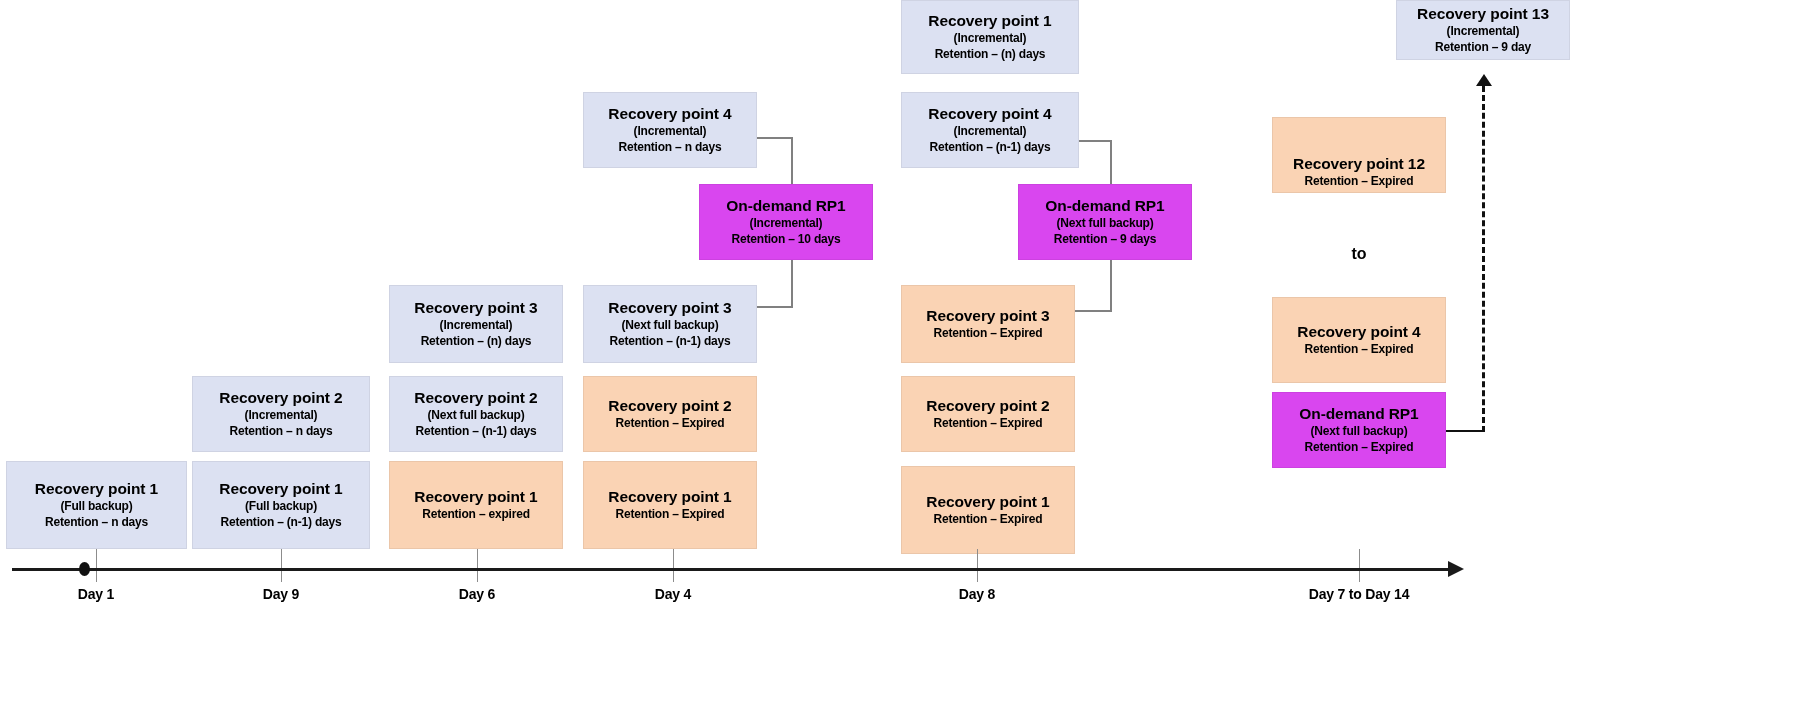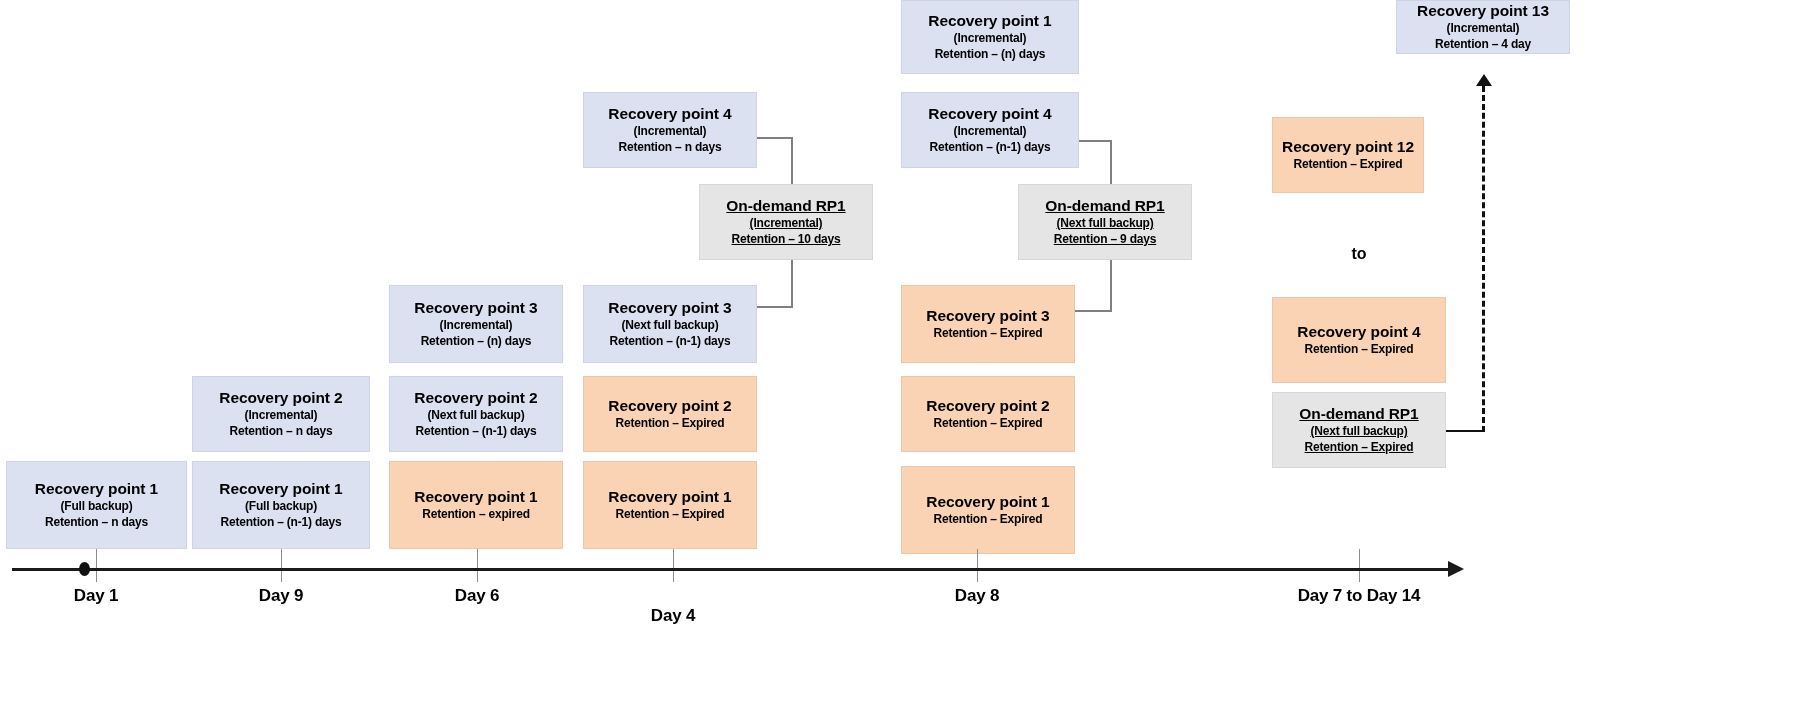--- a/index.html
+++ b/index.html
@@ -43,21 +43,21 @@
   .rp .rp-retention {
     font-weight: bold;
     font-size: 12px;
     letter-spacing: -0.2px;
     white-space: nowrap;
   }
 
   
   .rp.active   { background: #dce1f2; }
   .rp.expired  { background: #fad3b4; }
-  .rp.ondemand { background: #e5e5e5; text-decoration: underline; }
+  .rp.ondemand { background: #d946ef; }
   .rp.ondemand .rp-title,
   .rp.ondemand .rp-kind,
   .rp.ondemand .rp-retention { color: #000000; }
 
   
   #axis-line {
     position: absolute;
     left: 12px;
     top: 568px;
     width: 1440px;
@@ -83,21 +83,21 @@
     border-radius: 50%;
   }
   .tick {
     position: absolute;
     width: 1px;
     background: #8c8c8c;
   }
   .tick-label {
     position: absolute;
     font-weight: bold;
-    font-size: 17px;
+    font-size: 14px;
     white-space: nowrap;
     transform: translateX(-50%);
     letter-spacing: -0.2px;
   }
 
   
   .conn-v {
     position: absolute;
     width: 2px;
     background: #808080;
@@ -222,26 +222,26 @@
         <div class="rp-retention">Retention – Expired</div>
       </div>
       <div class="rp expired" style="left: 901px; top: 376px; width: 174px; height: 76px;">
         <div class="rp-title">Recovery point 2</div>
         <div class="rp-retention">Retention – Expired</div>
       </div>
       <div class="rp expired" style="left: 901px; top: 466px; width: 174px; height: 88px;">
         <div class="rp-title">Recovery point 1</div>
         <div class="rp-retention">Retention – Expired</div>
       </div>
-      <div class="rp active" style="left: 1396px; top: 0px; width: 174px; height: 54px;">
+      <div class="rp active" style="left: 1396px; top: 0px; width: 174px; height: 60px;">
         <div class="rp-title">Recovery point 13</div>
         <div class="rp-kind">(Incremental)</div>
-        <div class="rp-retention">Retention – 4 day</div>
-      </div>
-      <div class="rp expired" style="left: 1272px; top: 117px; width: 152px; height: 76px;">
+        <div class="rp-retention">Retention – 9 day</div>
+      </div>
+      <div class="rp expired" style="left: 1272px; top: 117px; width: 174px; height: 76px; justify-content: flex-end;">
         <div class="rp-title">Recovery point 12</div>
         <div class="rp-retention">Retention – Expired</div>
       </div>
       <div class="rp expired" style="left: 1272px; top: 297px; width: 174px; height: 86px;">
         <div class="rp-title">Recovery point 4</div>
         <div class="rp-retention">Retention – Expired</div>
       </div>
       <div class="rp ondemand" style="left: 1272px; top: 392px; width: 174px; height: 76px;">
         <div class="rp-title">On-demand RP1</div>
         <div class="rp-kind">(Next full backup)</div>
@@ -257,18 +257,18 @@
       <div class="tick" style="left: 977px; top: 549px; height: 33px;"></div>
       <div class="tick" style="left: 1359px; top: 549px; height: 33px;"></div>
     </div>
   <div id="axis-line"></div>
   <div id="axis-arrow"></div>
   <div id="axis-origin-dot"></div>
   <div id="labels-layer">
       <div class="tick-label" style="left: 96px; top: 586px;">Day 1</div>
       <div class="tick-label" style="left: 281px; top: 586px;">Day 9</div>
       <div class="tick-label" style="left: 477px; top: 586px;">Day 6</div>
-      <div class="tick-label" style="left: 673px; top: 586px; margin-top: 20px;">Day 4</div>
+      <div class="tick-label" style="left: 673px; top: 586px;">Day 4</div>
       <div class="tick-label" style="left: 977px; top: 586px;">Day 8</div>
       <div class="tick-label" style="left: 1359px; top: 586px;">Day 7 to Day 14</div>
     </div>
 
 </div>
 
 </body></html>

